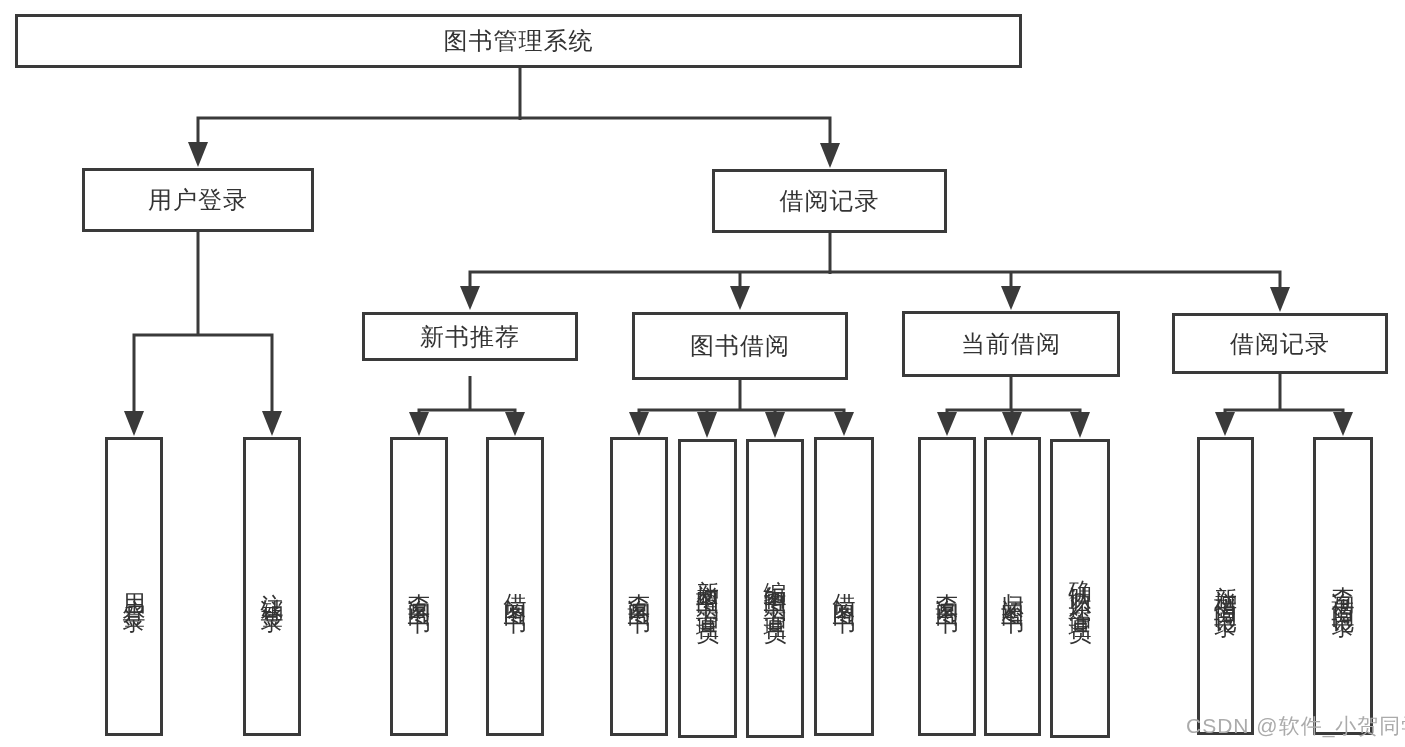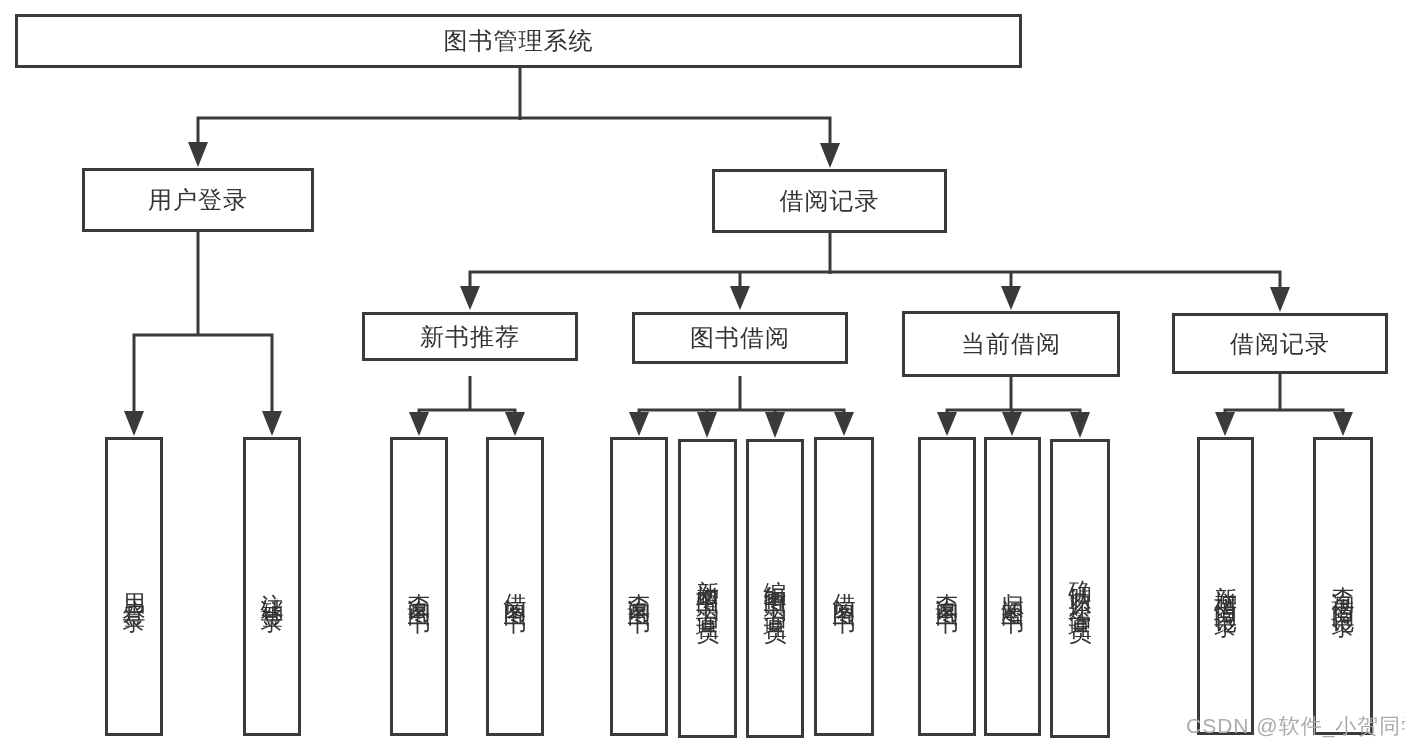--- a/index.html
+++ b/index.html
@@ -73,21 +73,21 @@
       <polygon points="1333,412 1353,412 1343,436"></polygon>
     </g>
   </svg>
 
   <div class="node" style="left:15px;top:14px;width:1007px;height:54px">图书管理系统</div>
 
   <div class="node" style="left:82px;top:168px;width:232px;height:64px">用户登录</div>
   <div class="node" style="left:712px;top:169px;width:235px;height:64px">借阅记录</div>
 
   <div class="node" style="left:362px;top:312px;width:216px;height:49px">新书推荐</div>
-  <div class="node" style="left:632px;top:312px;width:216px;height:52px">图书借阅</div>
+  <div class="node" style="left:632px;top:312px;width:216px;height:68px">图书借阅</div>
   <div class="node" style="left:902px;top:311px;width:218px;height:66px">当前借阅</div>
   <div class="node" style="left:1172px;top:313px;width:216px;height:61px">借阅记录</div>
 
   <div class="node v" style="left:105px;top:437px;width:58px;height:299px">用户登录</div>
   <div class="node v" style="left:243px;top:437px;width:58px;height:299px">注销登录</div>
 
   <div class="node v" style="left:390px;top:437px;width:58px;height:299px">查询图书</div>
   <div class="node v" style="left:486px;top:437px;width:58px;height:299px">借阅图书</div>
 
   <div class="node v" style="left:610px;top:437px;width:58px;height:299px">查询图书</div>

